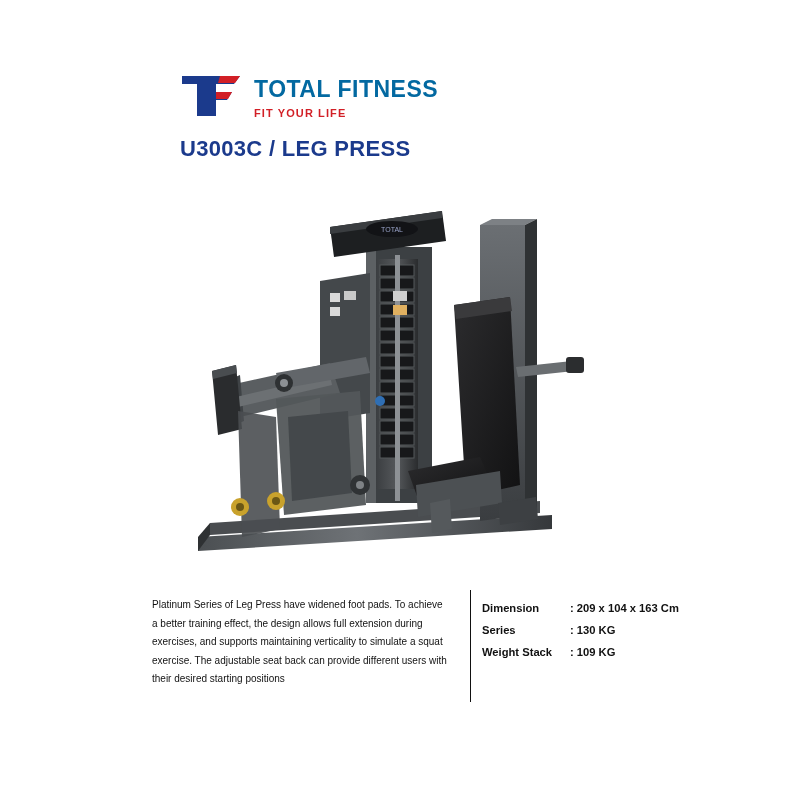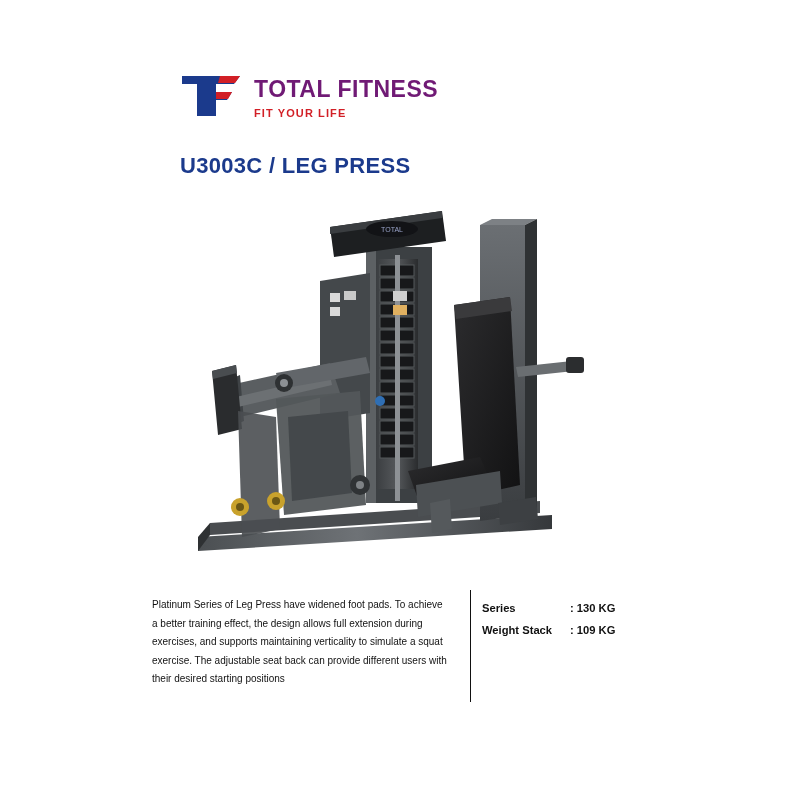--- a/index.html
+++ b/index.html
@@ -35,38 +35,38 @@
     position: relative;
     flex: none;
   }
   .brand-text {
     padding-top: 6px;
   }
   .brand-name {
     font-size: 23px;
     font-weight: bold;
     letter-spacing: 0.5px;
-    color: #701a75;
+    color: #0369a1;
     line-height: 1;
     font-family: "Liberation Sans", sans-serif;
   }
   .brand-tagline {
     margin-top: 7px;
     font-size: 11px;
     font-weight: bold;
     letter-spacing: 1.1px;
     color: #d21f26;
     line-height: 1;
   }
 
   
   .product-title {
     position: absolute;
     left: 180px;
-    top: 153px;
+    top: 136px;
     font-size: 22px;
     font-weight: bold;
     color: #1b3a8c;
     letter-spacing: 0.3px;
   }
 
   
   .product-image {
     position: absolute;
     left: 180px;
@@ -245,20 +245,24 @@
       <circle cx="180" cy="300" r="4" fill="#7e8285"></circle>
     </svg>
   </div>
 
   <div class="desc-block">Platinum Series of Leg Press have widened foot pads. To achieve a better training effect, the design allows full extension during exercises, and supports maintaining verticality to simulate a squat exercise. The adjustable seat back can provide different users with their desired starting positions</div>
 
   <div class="spec-divider"></div>
 
   <div class="spec-block">
     <div class="spec-row">
+      <span class="spec-label">Dimension</span>
+      <span class="spec-value">: 209 x 104 x 163 Cm</span>
+    </div>
+    <div class="spec-row">
       <span class="spec-label">Series</span>
       <span class="spec-value">: 130 KG</span>
     </div>
     <div class="spec-row">
       <span class="spec-label">Weight Stack</span>
       <span class="spec-value">: 109 KG</span>
     </div>
   </div>
 
 </div>

